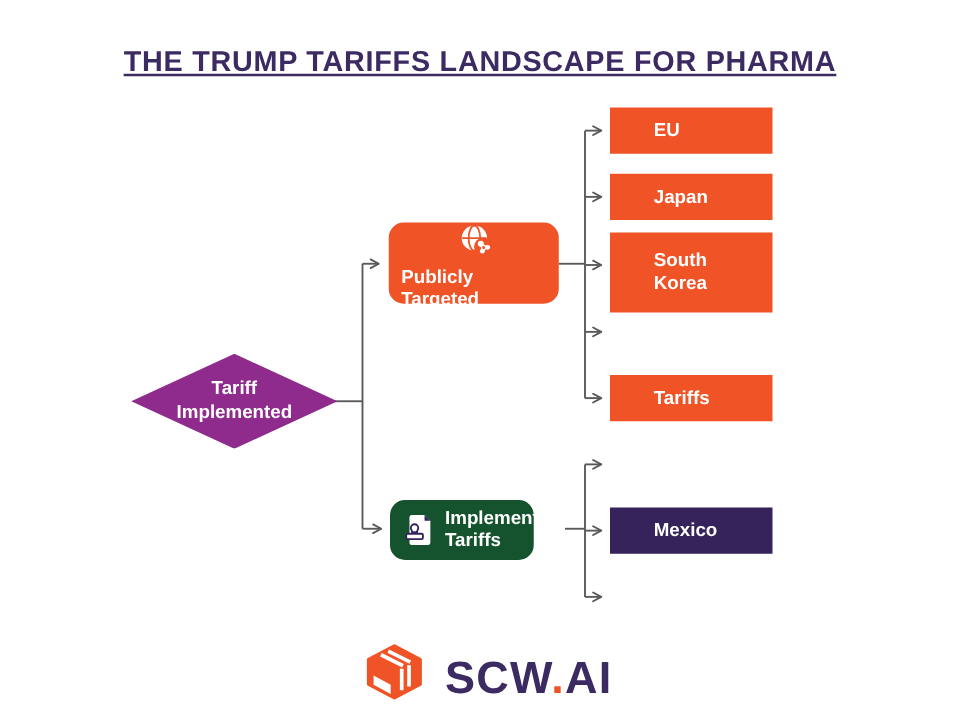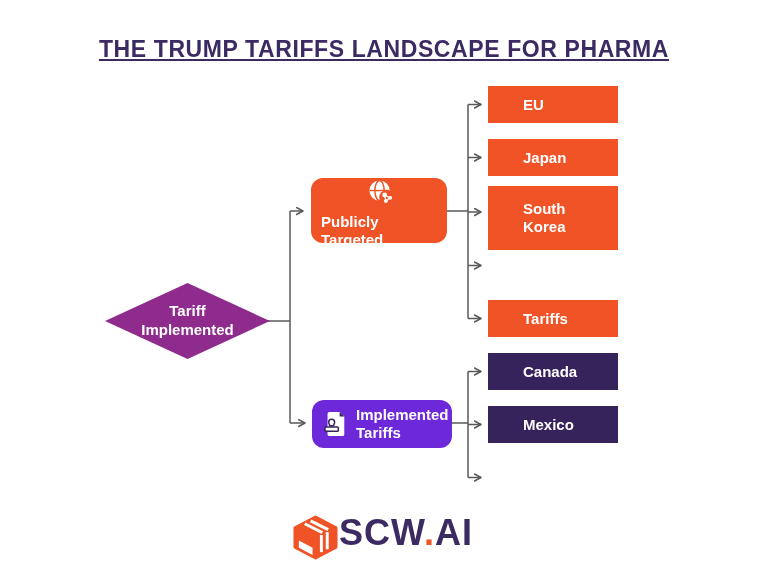--- a/index.html
+++ b/index.html
@@ -19,35 +19,35 @@
     display:flex;align-items:center;justify-content:center;
     color:#fff;font-size:15px;font-weight:600;line-height:1.25;text-align:center;
   }
   .diamond .dlabel{display:block;width:100px;}
   .branch{
     position:absolute;border-radius:12px;color:#fff;box-sizing:border-box;
     display:flex;align-items:center;gap:8px;padding:0 8px 0 10px;
     font-size:15px;font-weight:600;line-height:1.22;
   }
   .branch.public{left:311px;top:178px;width:136px;height:65px;background:#EF5326;flex-direction:column;}
-  .branch.impl{left:312px;top:400px;width:140px;height:48px;background:#6d28d9;}
+  .branch.impl{left:312px;top:400px;width:115px;height:48px;background:#14532d;}
   .bicon{flex:0 0 auto;display:flex;align-items:center;justify-content:center;}
   .child{
     position:absolute;left:488px;width:130px;height:37px;border-radius:0;
     box-sizing:border-box;display:flex;align-items:center;
     padding-left:35px;padding-right:8px;
     color:#fff;font-size:15px;font-weight:600;line-height:1.2;
   }
   .child.orange{background:#EF5326;}
   .child.purple{background:#36235B;}
   .child.tall{height:64px;}
   .c-eu{top:86px}.c-india{top:139px}.c-sk{top:186px}.c-japan{top:247px}.c-brazil{top:300px}
   .c-canada{top:353px}.c-mexico{top:406px}.c-china{top:459px}
   .logo{
-    position:absolute;left:292px;top:515px;display:flex;align-items:flex-start;z-index:1;
+    position:absolute;left:292px;top:515px;display:flex;align-items:flex-end;gap:17px;z-index:1;
   }
   .logo-text{
     font-size:36px;font-weight:700;letter-spacing:1px;color:#3C2A62;line-height:1;
   }
   .logo-text .dot{color:#EF5326;}
 </style>
 </head>
 <body>
 
 <div class="canvas">
@@ -109,21 +109,20 @@
         <rect x="3.2" y="18.2" width="14.4" height="4.6" rx="1.2" fill="#ffffff" stroke="#36235B" stroke-width="1.6"></rect>
       </svg>
     </span>
     <span class="blabel">Implemented Tariffs</span>
   </div>
 
   <div class="child orange node c-eu">EU</div>
   <div class="child orange node c-india">Japan</div>
   <div class="child orange tall node c-sk">South Korea</div>
   <div class="child orange node c-brazil">Tariffs</div>
-  <div class="child purple node c-canada">Canada</div>
   <div class="child purple node c-mexico">Mexico</div>
 
   <div class="logo">
     <span style="display:flex;">
       <svg width="47" height="45" viewBox="0 0 48 46">
         <polygon points="24,2 45,13 45,33 24,44 3,33 3,13" fill="#EF5326" stroke="#EF5326" stroke-width="3" stroke-linejoin="round"></polygon>
         <path d="M13,9 L31,18" stroke="#ffffff" stroke-width="3"></path>
         <path d="M19,6 L37,15" stroke="#ffffff" stroke-width="3"></path>
         <path d="M30,20.5 L30,38" stroke="#ffffff" stroke-width="3"></path>
         <path d="M36,17.5 L36,35" stroke="#ffffff" stroke-width="3"></path>

